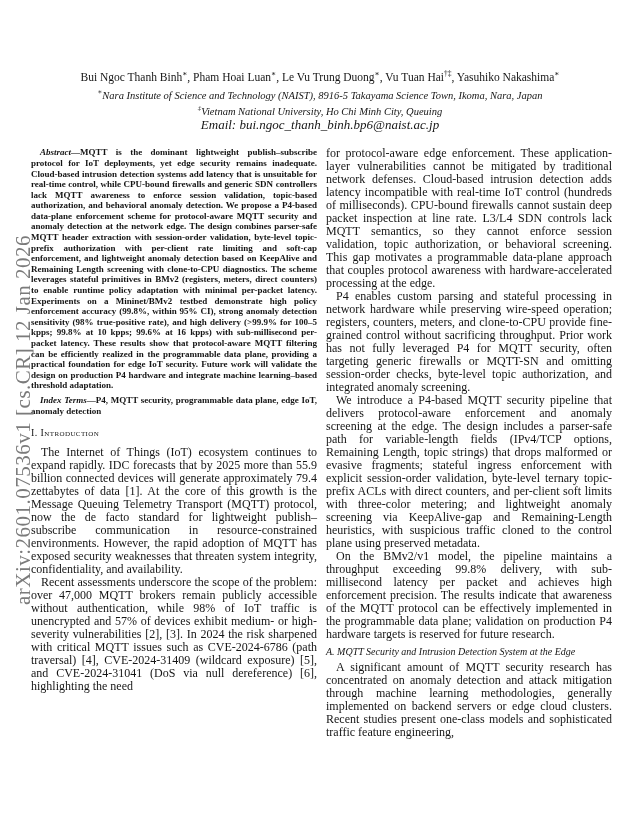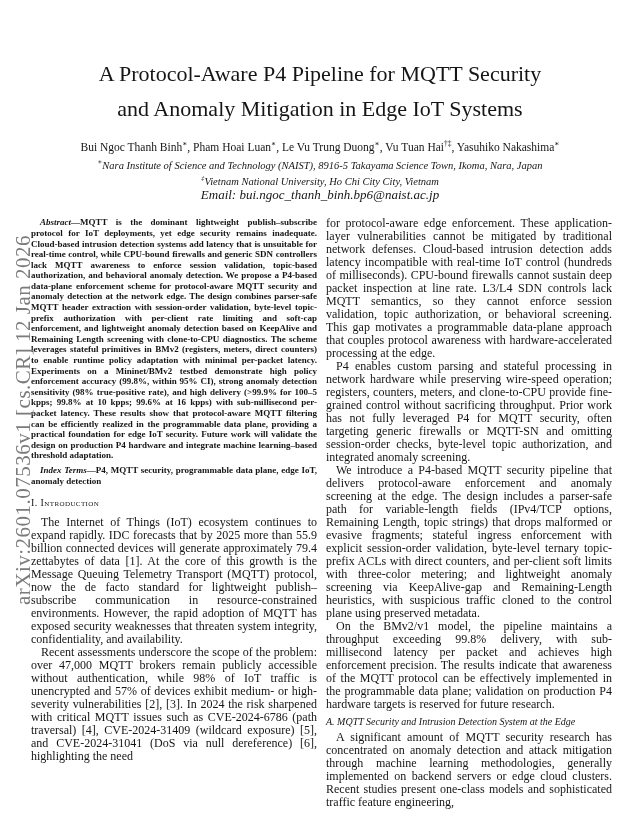--- a/index.html
+++ b/index.html
@@ -59,30 +59,26 @@
   .para.no-indent{ text-indent:0; }
 </style>
 </head>
 <body>
 
 <div class="page">
 
   <div class="arxiv-stamp">arXiv:2601.07536v1  [cs.CR]  12 Jan 2026</div>
 
   <div class="header">
-    <div class="title">
-      <div>A Protocol-Aware P4 Pipeline for MQTT Security</div>
-      <div>and Anomaly Mitigation in Edge IoT Systems</div>
-    </div>
     <div class="authors">
       <span><span>Bui Ngoc Thanh Binh</span><sup>∗</sup></span><span><span>, Pham Hoai Luan</span><sup>∗</sup></span><span><span>, Le Vu Trung Duong</span><sup>∗</sup></span><span><span>, Vu Tuan Hai</span><sup>†‡</sup></span><span><span>, Yasuhiko Nakashima</span><sup>∗</sup></span>
     </div>
     <div class="affils">
       <div><sup>∗</sup><span>Nara Institute of Science and Technology (NAIST), 8916-5 Takayama Science Town, Ikoma, Nara, Japan</span></div>
-      <div><sup>‡</sup><span>Vietnam National University, Ho Chi City City, Vietnam</span></div>
+      <div><sup>‡</sup><span>Vietnam National University, Ho Chi Minh City, Queuing</span></div>
       <div class="email">Email: bui.ngoc_thanh_binh.bp6@naist.ac.jp</div>
     </div>
   </div>
 
   <div class="columns">
 
     <div class="col">
       <p class="abstract"><span class="abstract-label">Abstract—</span><span>MQTT is the dominant lightweight publish–subscribe protocol for IoT deployments, yet edge security remains inadequate. Cloud-based intrusion detection systems add latency that is unsuitable for real-time control, while CPU-bound firewalls and generic SDN controllers lack MQTT awareness to enforce session validation, topic-based authorization, and behavioral anomaly detection. We propose a P4-based data-plane enforcement scheme for protocol-aware MQTT security and anomaly detection at the network edge. The design combines parser-safe MQTT header extraction with session-order validation, byte-level topic-prefix authorization with per-client rate limiting and soft-cap enforcement, and lightweight anomaly detection based on KeepAlive and Remaining Length screening with clone-to-CPU diagnostics. The scheme leverages stateful primitives in BMv2 (registers, meters, direct counters) to enable runtime policy adaptation with minimal per-packet latency. Experiments on a Mininet/BMv2 testbed demonstrate high policy enforcement accuracy (99.8%, within 95% CI), strong anomaly detection sensitivity (98% true-positive rate), and high delivery (&gt;99.9% for 100–5 kpps; 99.8% at 10 kpps; 99.6% at 16 kpps) with sub-millisecond per-packet latency. These results show that protocol-aware MQTT filtering can be efficiently realized in the programmable data plane, providing a practical foundation for edge IoT security. Future work will validate the design on production P4 hardware and integrate machine learning–based threshold adaptation.</span></p>
       <p class="index-terms"><span class="index-label">Index Terms</span><span>—P4, MQTT security, programmable data plane, edge IoT, anomaly detection</span></p>
       <div class="sec-head"><span>I.</span> <span class="sc">Introduction</span></div>

